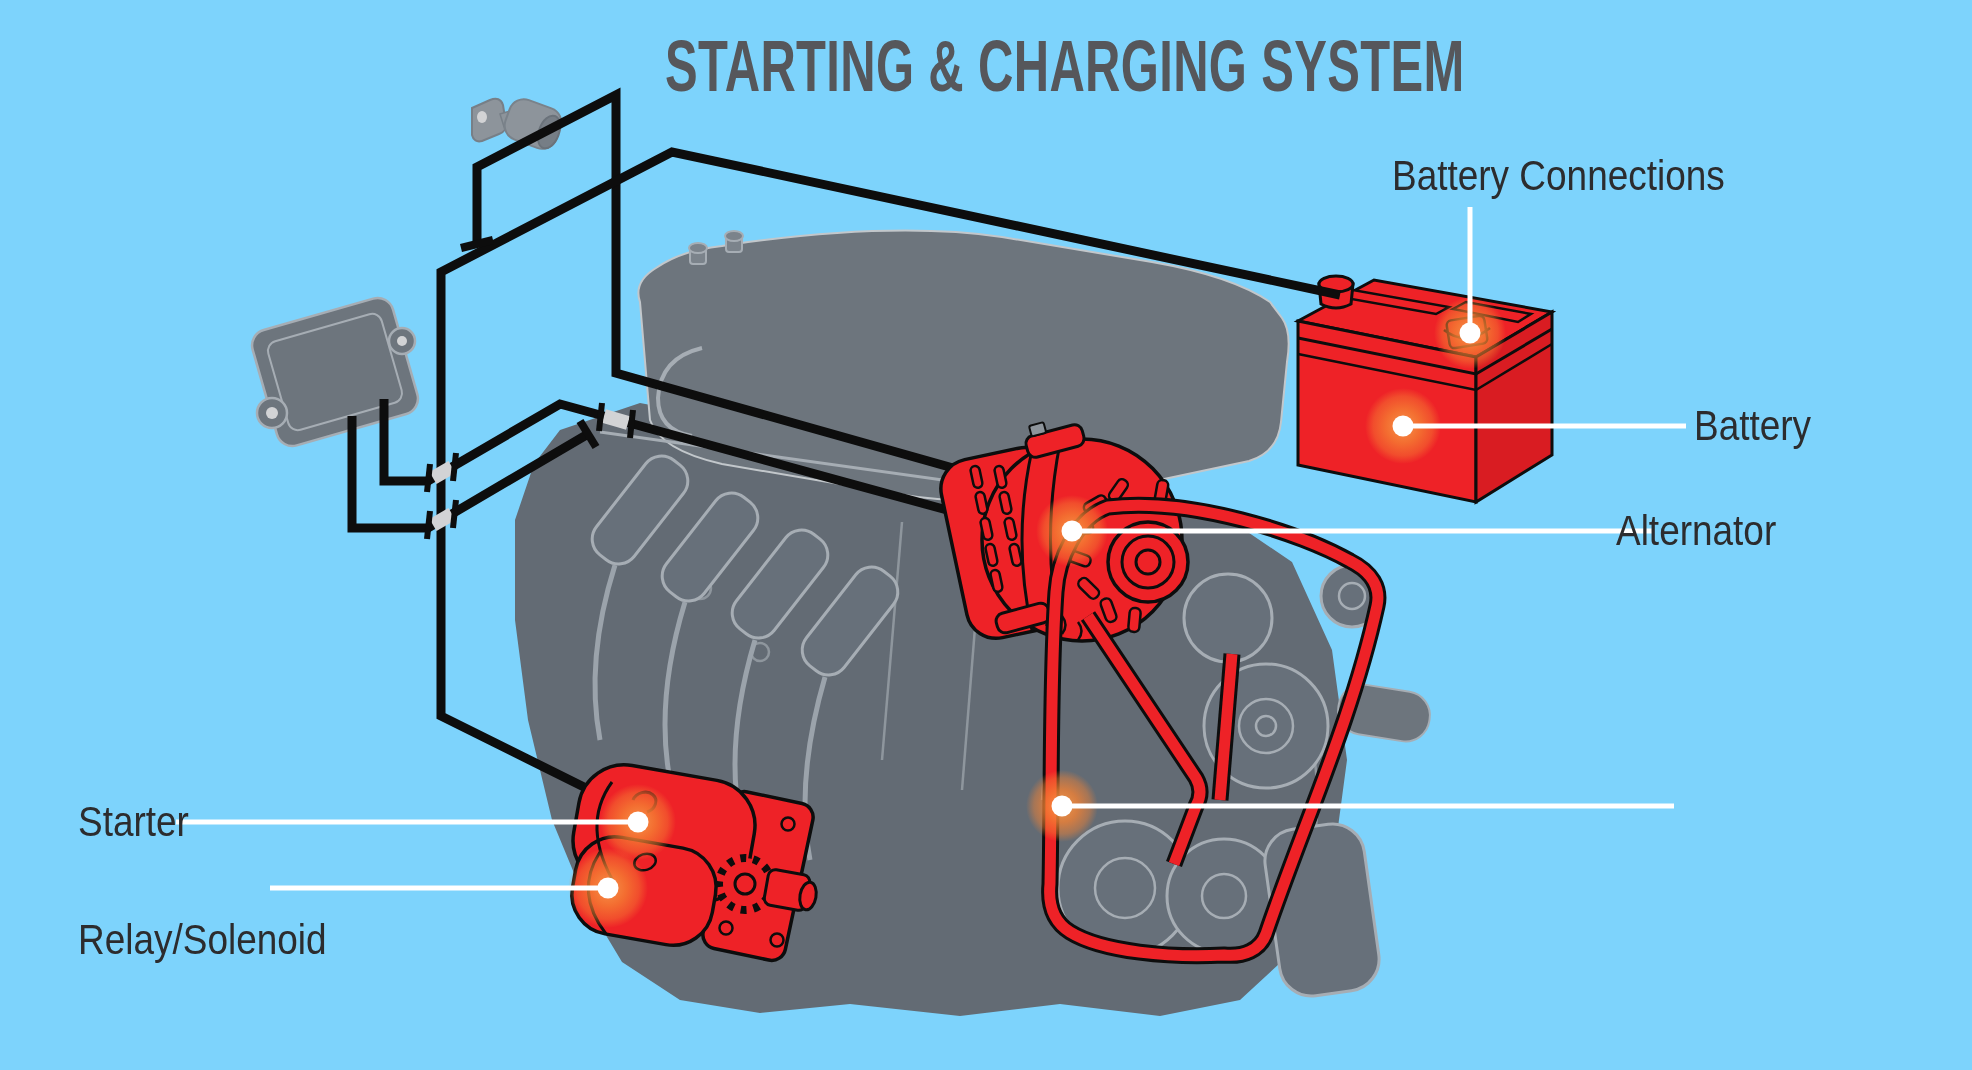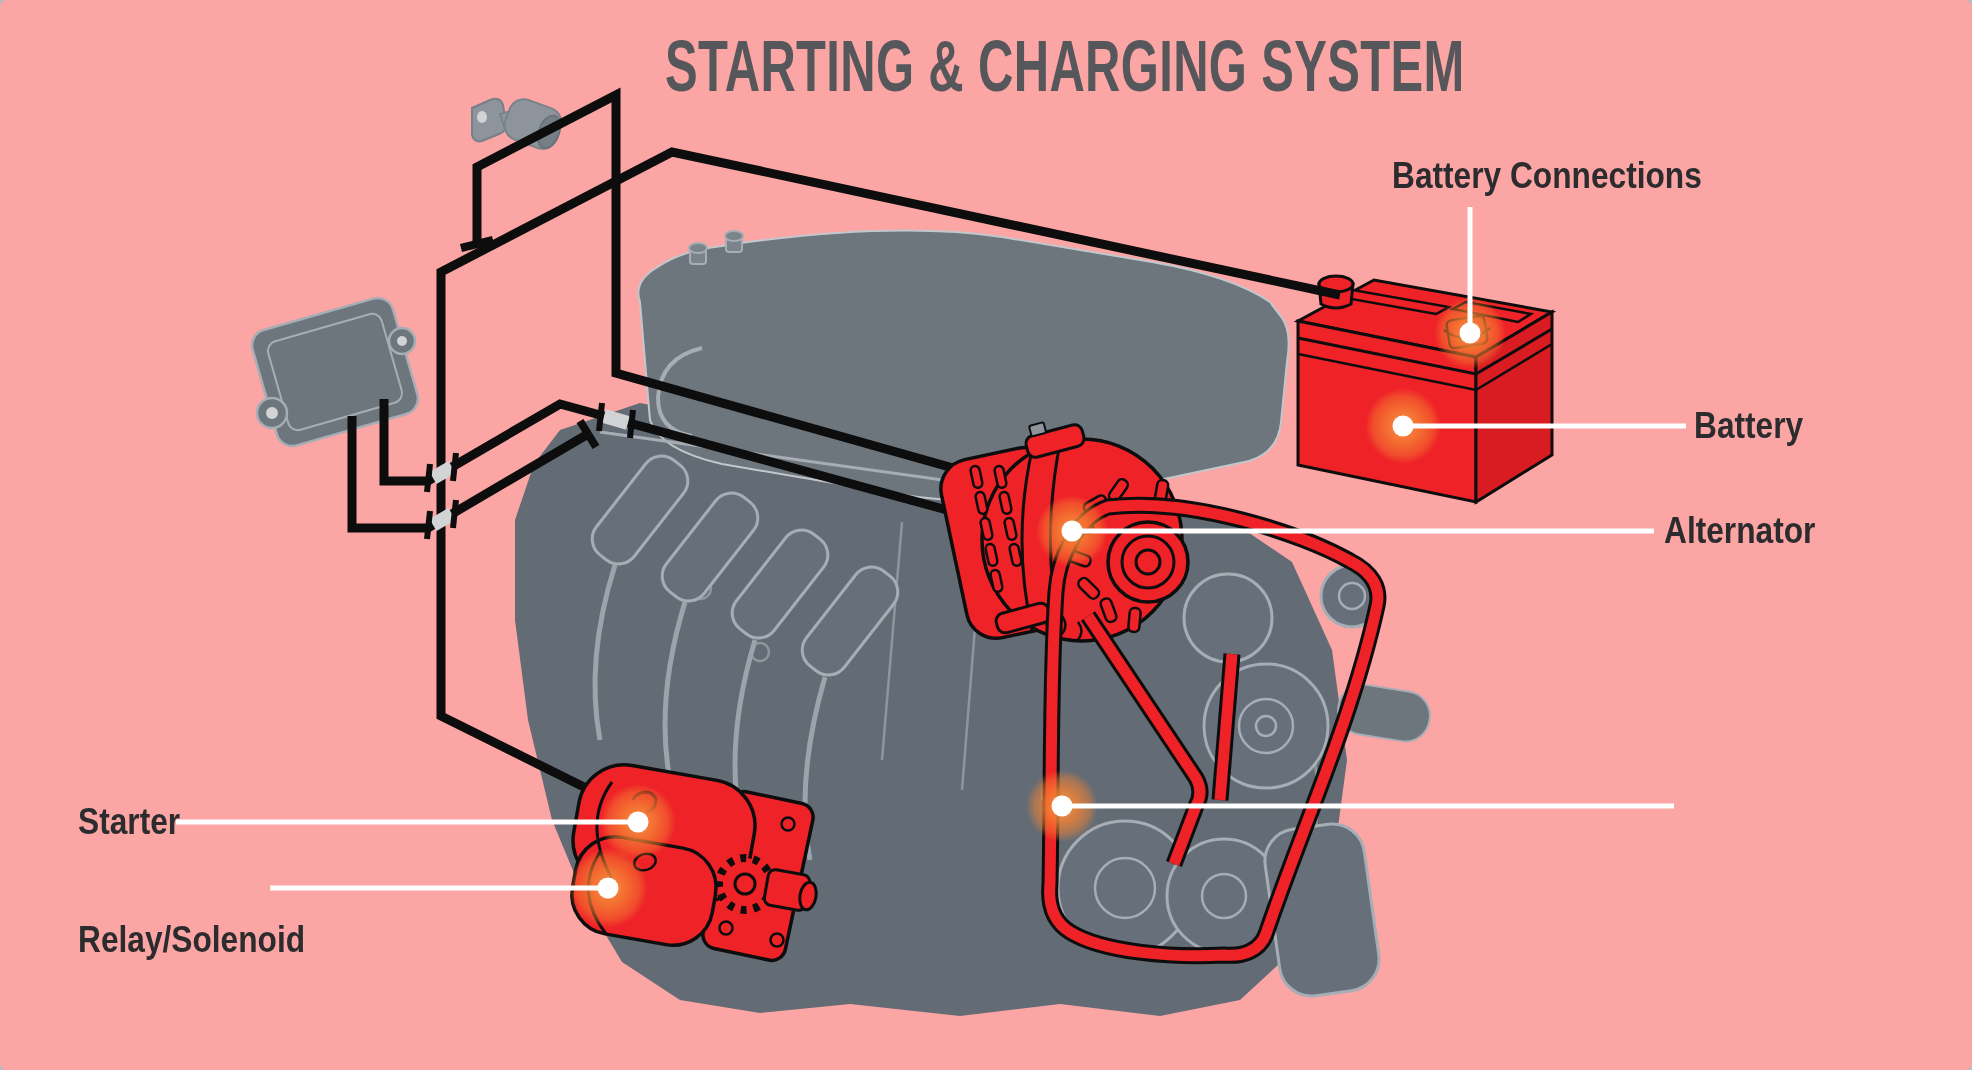--- a/index.html
+++ b/index.html
@@ -1,41 +1,40 @@
 <!DOCTYPE html>
 <html><head>
 <meta charset="utf-8">
 <style>
   html,body{margin:0;padding:0;background:#b9babd;}
   .stage{
     position:relative;
     width:1972px;height:1070px;
-    background:#fca5a5;
+    background:#7dd3fc;
     overflow:hidden;
     font-family:"Liberation Sans","DejaVu Sans",sans-serif;
-    border-radius:7px;
   }
   .diagram-svg{position:absolute;left:0;top:0;width:1972px;height:1070px;}
   .page-title{
     position:absolute;left:0;top:30px;width:1972px;
     padding-left:158px;box-sizing:border-box;
     text-align:center;color:#56575b;
     font-size:72px;font-weight:700;line-height:1;
     white-space:nowrap;
   }
   .page-title .squeeze{display:inline-block;transform:scaleX(0.68);transform-origin:center;letter-spacing:0.5px;}
   .callout{
     position:absolute;color:#2c2c2e;
-    font-size:36px;font-weight:700;line-height:34px;
+    font-size:42px;font-weight:400;line-height:34px;
     white-space:nowrap;
   }
   .callout .squeeze{display:inline-block;transform:scaleX(0.88);transform-origin:left center;}
   .co-battery-connections{left:1392px;top:159px;}
   .co-battery{left:1694px;top:409px;text-align:center;}
-  .co-alternator{left:1664px;top:514px;}
+  .co-alternator{left:1616px;top:514px;}
   .co-serpentine{left:1684px;top:789px;}
   .co-starter{left:78px;top:805px;}
   .co-relay{left:78px;top:908px;margin-top:15px;}
 </style>
 </head>
 <body>
 
 <div class="stage">
 
 <svg class="diagram-svg" viewBox="0 0 1972 1070">

